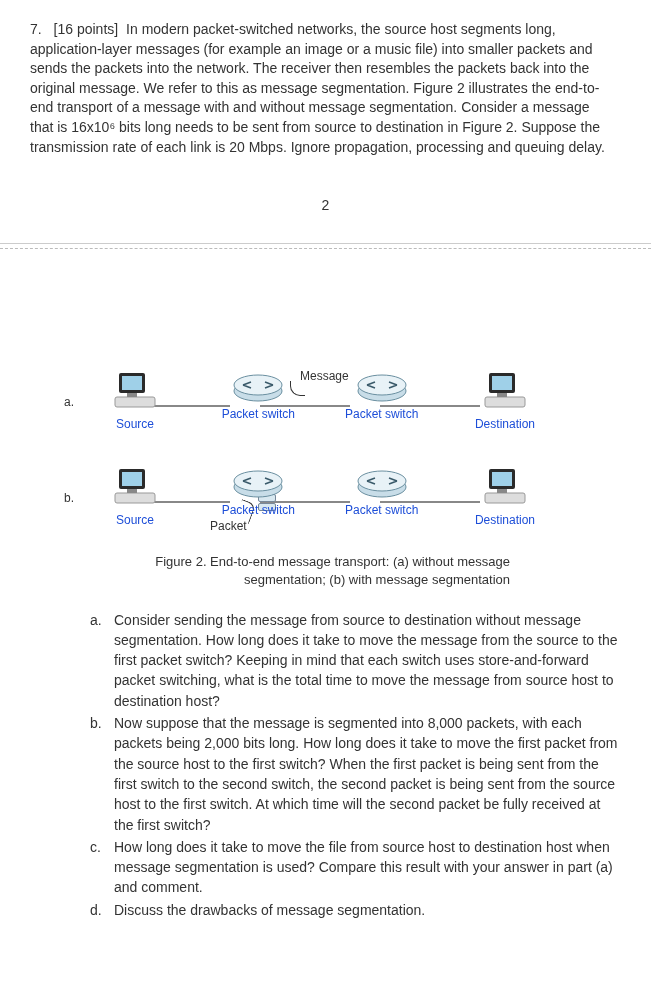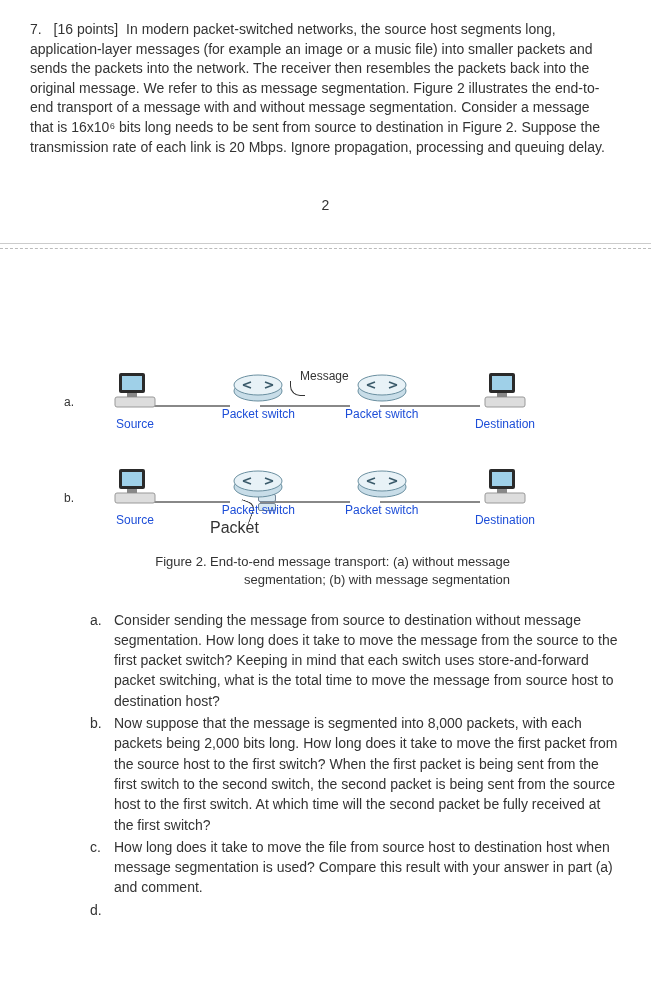--- a/index.html
+++ b/index.html
@@ -14,21 +14,21 @@
 .node{display:flex;flex-direction:column;align-items:center;width:90px;position:relative}
 .comp{position:relative}
 .comp svg{display:block}
 .sw{position:relative}
 .sw svg{display:block}
 .lbl{font-size:12px;color:#1d4ed8;margin-top:4px;white-space:nowrap}
 .left-lbl{position:absolute;left:-26px;bottom:22px;font-size:12px}
 .line{position:absolute;height:2px;background:#888;top:36px;z-index:-1}
 .msg-lbl{position:absolute;top:0;left:210px;font-size:12px}
 .msg-lead{position:absolute;top:12px;left:200px;width:14px;height:14px;border-left:1px solid #333;border-bottom:1px solid #333;border-bottom-left-radius:10px}
-.pk-lbl{position:absolute;top:54px;left:120px;font-size:16px}
+.pk-lbl{position:absolute;top:54px;left:120px;font-size:12px}
 .pk-lead{position:absolute;top:36px;left:148px;width:14px;height:20px;border-right:1px solid #333;border-top:1px solid #333;border-top-right-radius:8px;transform:rotate(20deg)}
 .caption{font-size:13px;text-align:right;margin:8px 40px 20px 40px;line-height:1.4}
 .subs{margin-left:60px}
 .sub{display:flex;margin-bottom:2px;line-height:1.45}
 .sub-l{width:24px;flex-shrink:0}
 .packet-stack{position:absolute;top:20px;left:168px}
 .packet-stack div{width:16px;height:6px;background:#d8e8f0;border:1px solid #789;margin-bottom:1px;border-radius:2px}
 </style>
 </head>
 <body>
@@ -172,14 +172,15 @@
   <div class="sub">
     <div class="sub-l">b.</div>
     <div>Now suppose that the message is segmented into 8,000 packets, with each packets being 2,000 bits long. How long does it take to move the first packet from the source host to the first switch? When the first packet is being sent from the first switch to the second switch, the second packet is being sent from the source host to the first switch. At which time will the second packet be fully received at the first switch?</div>
   </div>
   <div class="sub">
     <div class="sub-l">c.</div>
     <div>How long does it take to move the file from source host to destination host when message segmentation is used? Compare this result with your answer in part (a) and comment.</div>
   </div>
   <div class="sub">
     <div class="sub-l">d.</div>
+    <div>Discuss the drawbacks of message segmentation.</div>
   </div>
 </div>
 
 </body></html>

